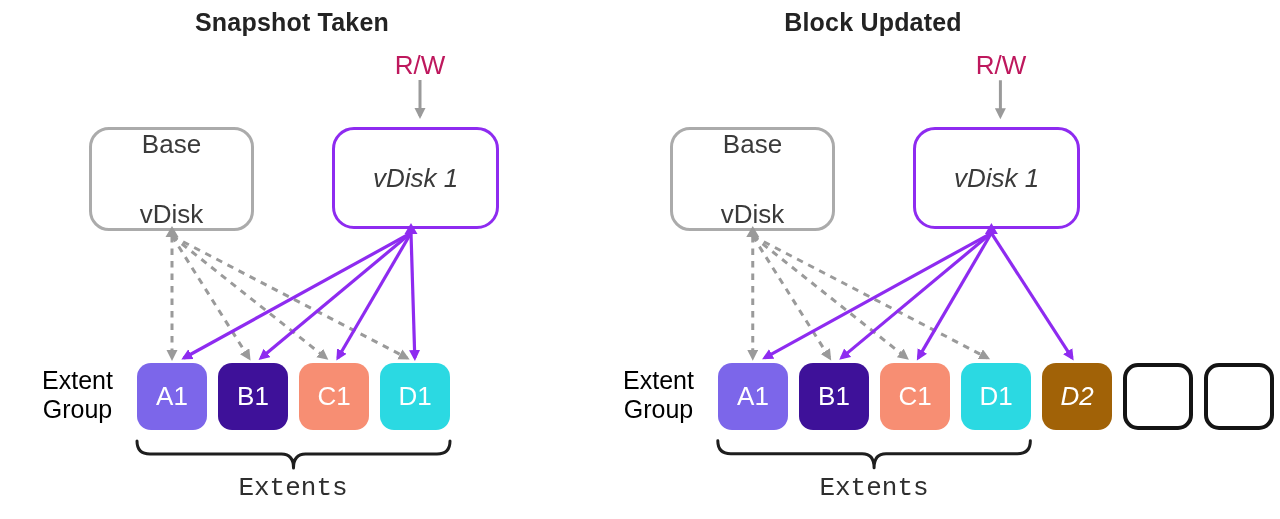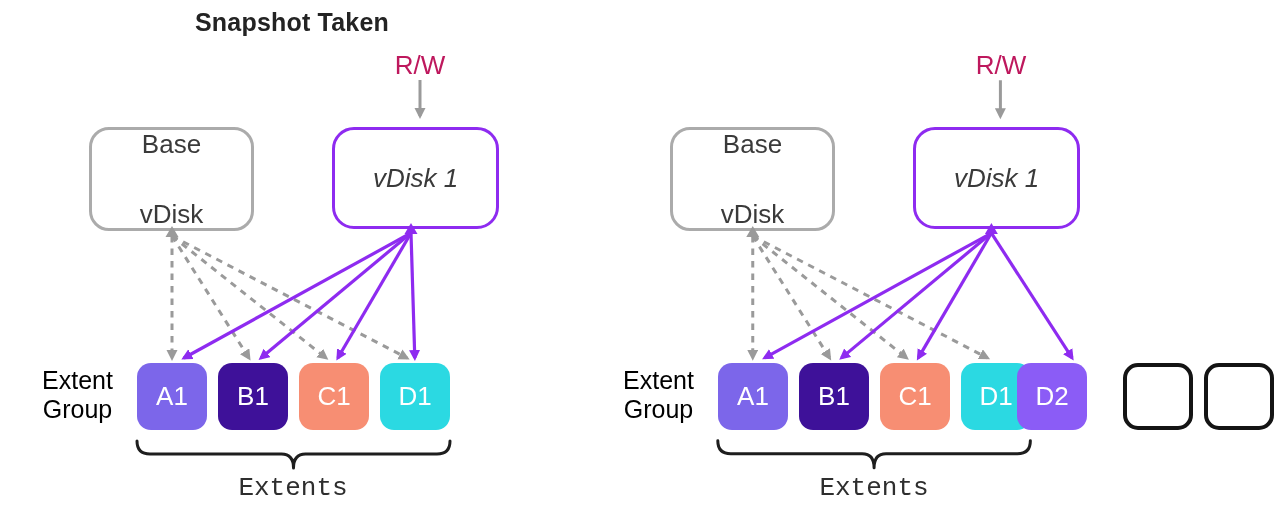--- a/index.html
+++ b/index.html
@@ -89,20 +89,21 @@
         <line x1="411" y1="233" x2="337.85" y2="358" stroke="#8e2bf0" stroke-width="3.2" stroke-dasharray="none" marker-end="url(#head-purple)"></line>
         <line x1="411" y1="233" x2="414.8" y2="358" stroke="#8e2bf0" stroke-width="3.2" stroke-dasharray="none" marker-end="url(#head-purple)"></line>
         <polygon points="165.5,237 178.5,237 172,226" fill="#9a9a9a"></polygon>
         <polygon points="404.5,234 417.5,234 411,223" fill="#8e2bf0"></polygon>
         <line x1="420" y1="80" x2="420" y2="116" stroke="#9a9a9a" stroke-width="3" marker-end="url(#head-gray)"></line>
         <path d="M 137,441 Q 137,454 150,454 L 281.5,454 Q 293.5,454 293.5,468 Q 293.5,454 305.5,454 L 437,454 Q 450,454 450,441" fill="none" stroke="#1e1e1e" stroke-width="3" stroke-linecap="round" stroke-linejoin="round"></path>
       </svg>
   </section>
 
   <section class="panel" id="panel-1" style="left:581px">
+    <h2 class="title">Block Updated</h2>
     <div class="rw">R/W</div>
     <div class="node base">
       <span>Base</span>
       <span>vDisk</span>
     </div>
     <div class="node vdisk1">
       <span>vDisk 1</span>
     </div>
     <div class="egroup">
       <span>Extent</span>
@@ -114,21 +115,21 @@
         </div>
         <div class="extent-box" style="left: 218px; background: rgb(62, 17, 153);">
           <span>B1</span>
         </div>
         <div class="extent-box" style="left: 299px; background: rgb(247, 142, 115);">
           <span>C1</span>
         </div>
         <div class="extent-box" style="left: 380px; background: rgb(43, 217, 226);">
           <span>D1</span>
         </div>
-        <div class="extent-box" style="left: 436px; background: #8b5cf6;">
+        <div class="extent-box" style="left: 461px; background: #a16207; font-style: italic;">
           <span>D2</span>
         </div>
         <div class="extent-box empty" style="left: 542px;"></div>
         <div class="extent-box empty" style="left: 623px;"></div>
       </div>
     <div class="extents-label">Extents</div>
     <svg class="overlay" viewBox="0 0 700 519">
         <line x1="172" y1="236" x2="172" y2="358" stroke="#9a9a9a" stroke-width="3" stroke-dasharray="6.5 6" marker-end="url(#head-gray)"></line>
         <line x1="172" y1="236" x2="248.95" y2="358" stroke="#9a9a9a" stroke-width="3" stroke-dasharray="6.5 6" marker-end="url(#head-gray)"></line>
         <line x1="172" y1="236" x2="326" y2="358" stroke="#9a9a9a" stroke-width="3" stroke-dasharray="6.5 6" marker-end="url(#head-gray)"></line>

